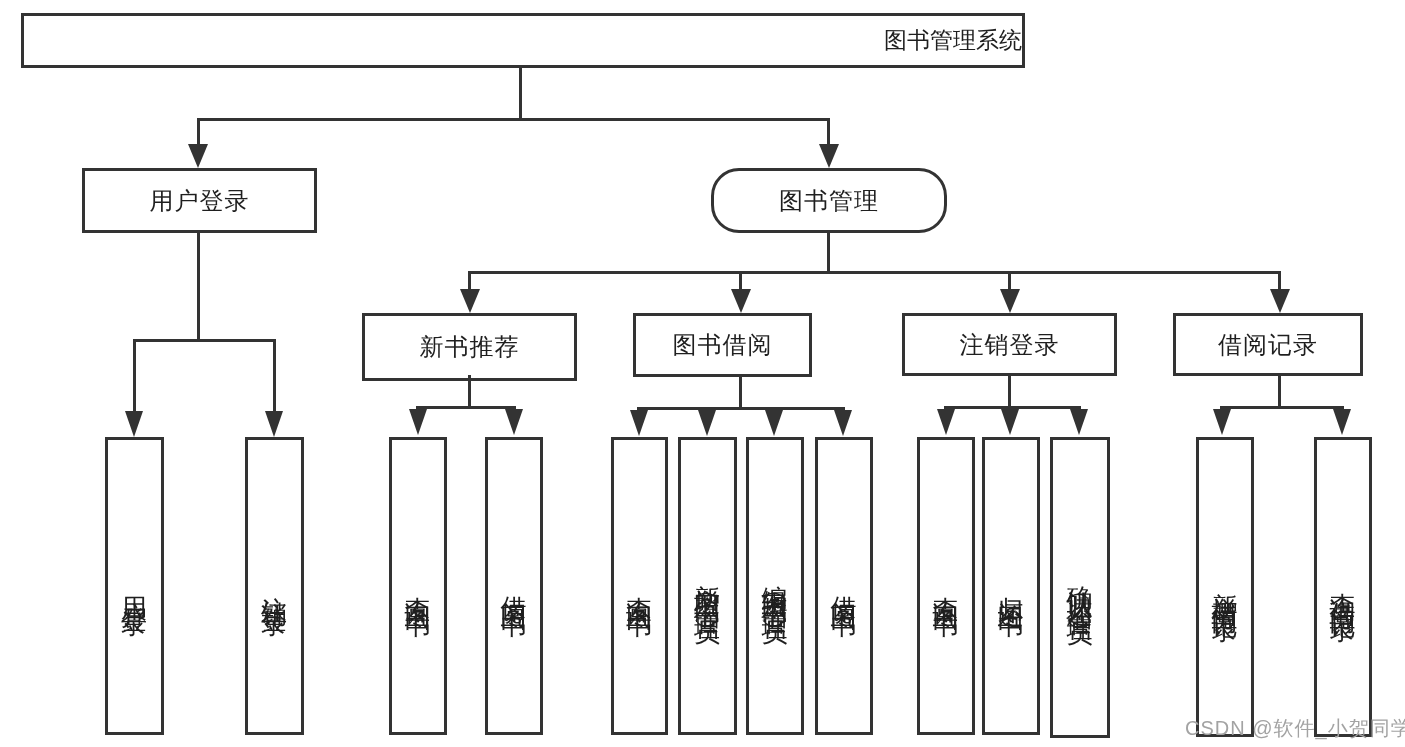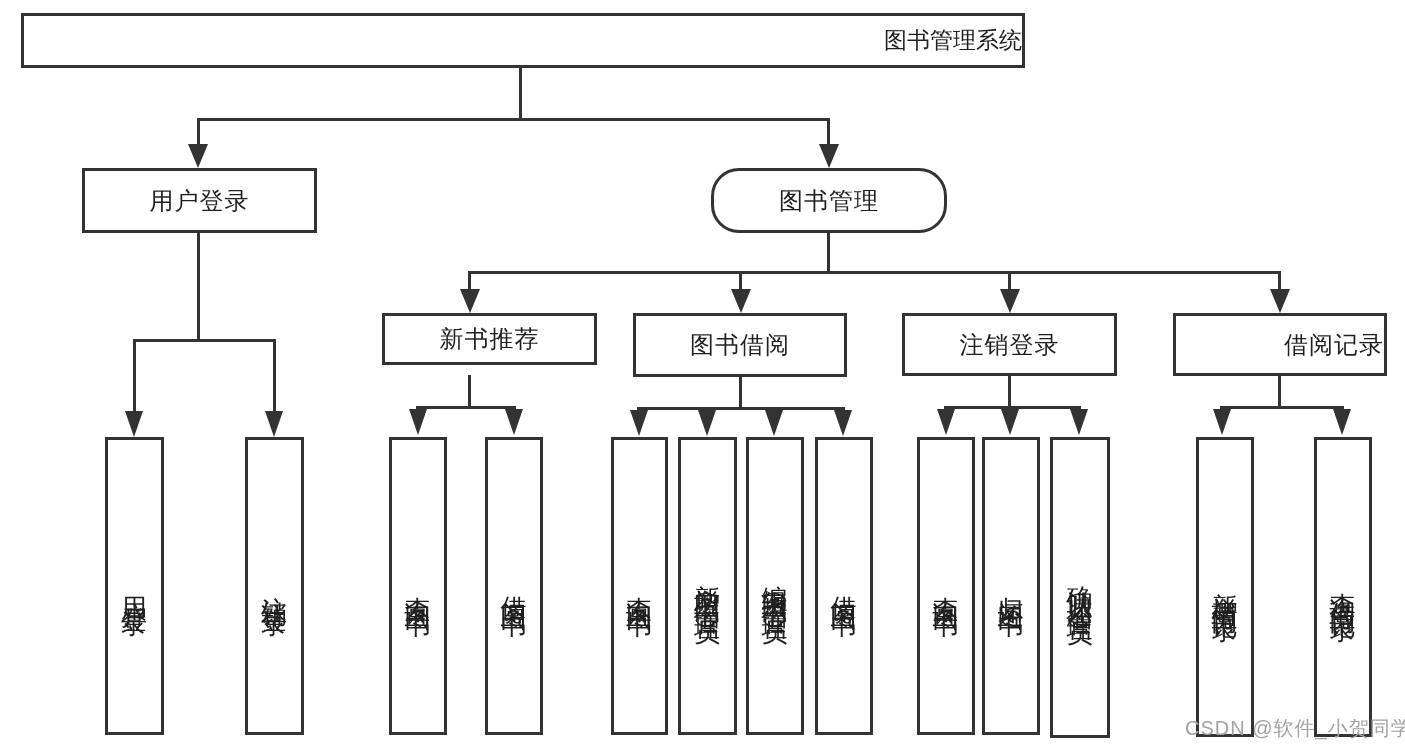--- a/index.html
+++ b/index.html
@@ -66,30 +66,30 @@
   <div class="hline" style="left:468px;top:271px;width:813px;"></div>
   <div class="vline" style="left:468px;top:271px;height:18px;"></div>
   <div class="arrow" style="left:460px;top:289px;"></div>
   <div class="vline" style="left:739px;top:271px;height:18px;"></div>
   <div class="arrow" style="left:731px;top:289px;"></div>
   <div class="vline" style="left:1008px;top:271px;height:18px;"></div>
   <div class="arrow" style="left:1000px;top:289px;"></div>
   <div class="vline" style="left:1278px;top:271px;height:18px;"></div>
   <div class="arrow" style="left:1270px;top:289px;"></div>
 
-  <div class="box hbox" style="left:362px;top:313px;width:215px;height:52px;margin-left:20px;">
+  <div class="box hbox" style="left:362px;top:313px;width:215px;height:68px;">
     <span>新书推荐</span>
   </div>
-  <div class="box hbox" style="left:633px;top:313px;width:214px;height:64px;">
+  <div class="box hbox" style="left:633px;top:313px;width:179px;height:64px;">
     <span>图书借阅</span>
   </div>
   <div class="box hbox" style="left:902px;top:313px;width:215px;height:63px;">
     <span>注销登录</span>
   </div>
-  <div class="box hbox" style="left:1173px;top:313px;width:214px;height:63px;justify-content:flex-end;">
+  <div class="box hbox" style="left:1173px;top:313px;width:190px;height:63px;">
     <span>借阅记录</span>
   </div>
 
   <div class="vline" style="left:468px;top:375px;height:31px;"></div>
   <div class="hline" style="left:416px;top:406px;width:100px;"></div>
   <div class="arrow small" style="left:409px;top:409px;"></div>
   <div class="arrow small" style="left:505px;top:409px;"></div>
 
   <div class="vline" style="left:739px;top:377px;height:30px;"></div>
   <div class="hline" style="left:637px;top:407px;width:208px;"></div>

